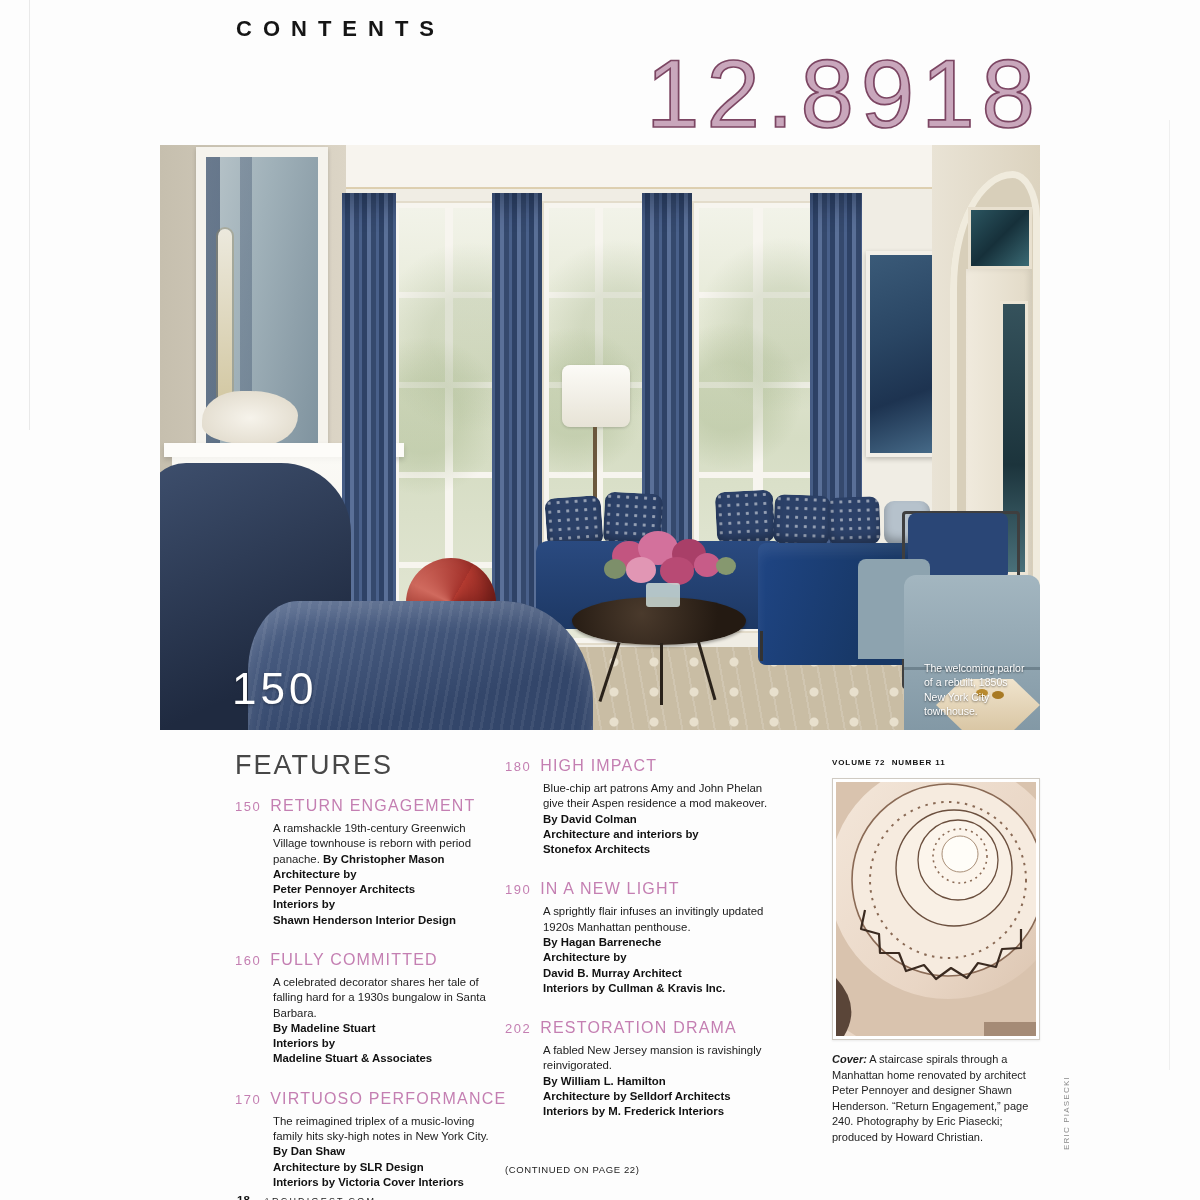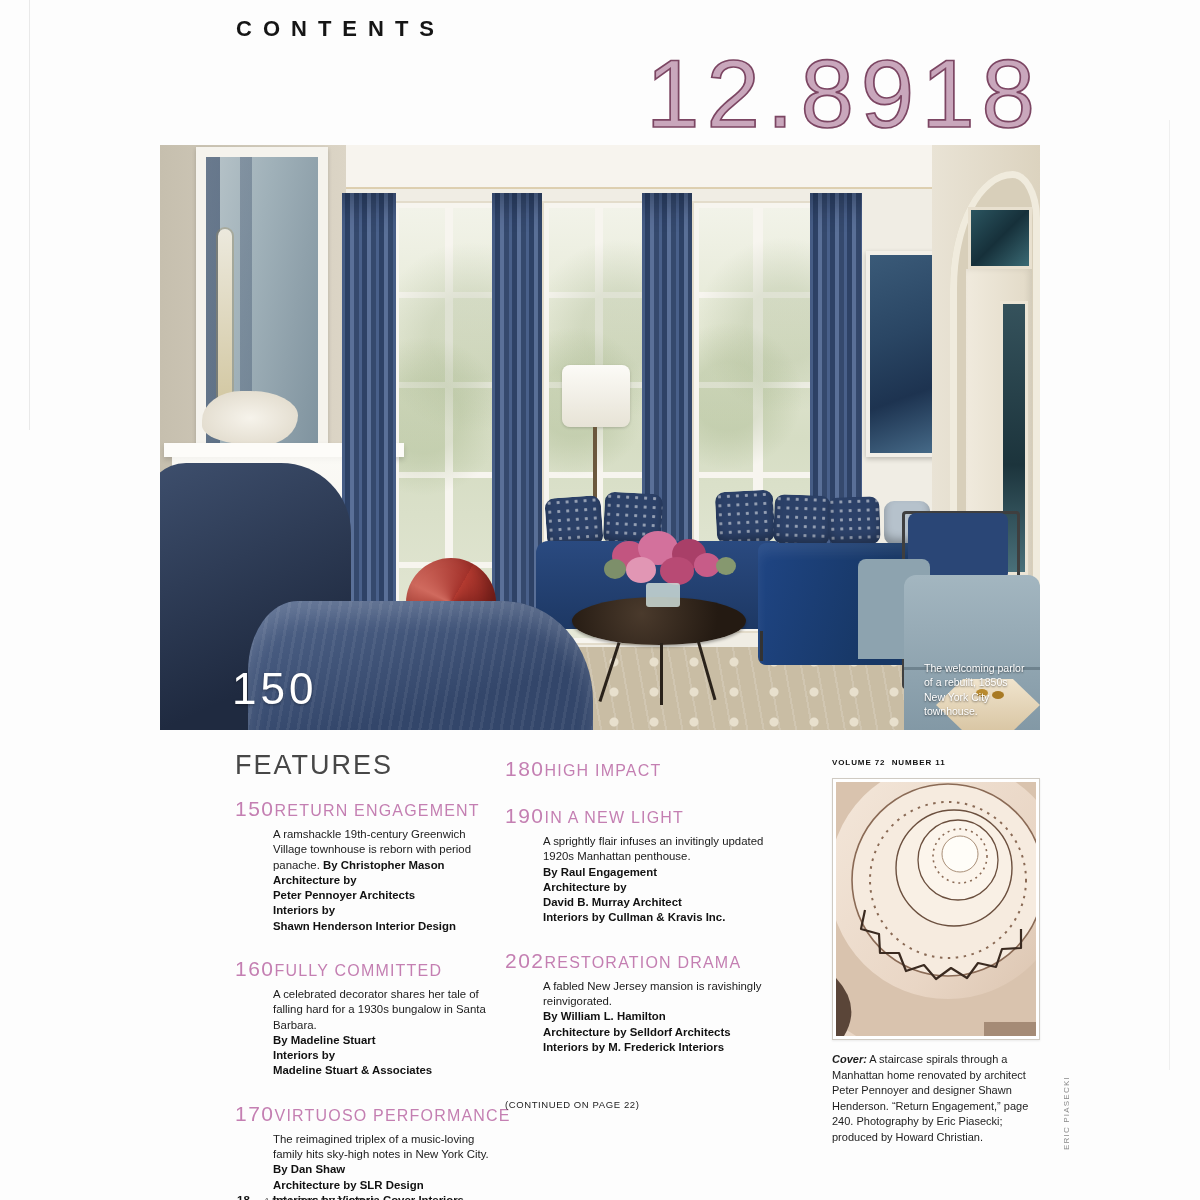--- a/index.html
+++ b/index.html
@@ -137,21 +137,21 @@
   #photo-caption{position:absolute;right:12px;bottom:12px;width:104px;color:#fff;font-size:10.5px;
     line-height:1.35;text-align:left;text-shadow:0 1px 2px rgba(0,0,0,.55);}
 
   
   .col{position:absolute;}
   #col1{left:235px;top:750px;width:265px;}
   #col2{left:505px;top:757px;width:280px;}
   #features-heading{font-size:27px;color:#474747;letter-spacing:2px;margin:0 0 16px 0;font-weight:400;}
   .feature{margin-bottom:23px;}
   .f-head{color:#c47fb2;font-size:16px;letter-spacing:1.2px;white-space:nowrap;}
-  .f-num{font-size:21px;letter-spacing:1.5px;margin-right:0;}
+  .f-num{font-size:13px;letter-spacing:1.5px;margin-right:9px;}
   .f-body{margin:6px 0 0 38px;font-size:11.4px;line-height:1.34;color:#202020;width:228px;}
   .f-by{font-weight:bold;color:#111;}
   .f-credits{font-weight:bold;color:#111;}
   #continued-note{margin-top:44px;font-size:9.5px;letter-spacing:.6px;color:#222;}
 
   
   #sidebar{position:absolute;left:832px;top:758px;width:210px;}
   #volume-line{font-size:8px;font-weight:bold;letter-spacing:.9px;color:#111;white-space:pre;}
   #stair-frame{margin-top:11px;width:200px;height:254px;background:#fff;border:1px solid #cfcac2;
     padding:3px;box-shadow:0 1px 2px rgba(0,0,0,.08);}
@@ -288,30 +288,38 @@
           </div>
       </div>
     </div>
   </div>
 
   <div class="col" id="col2">
     <div class="feature">
       <div class="f-head">
         <span class="f-num">180</span><span>HIGH IMPACT</span>
       </div>
+      <div class="f-body">
+        <span>Blue-chip art patrons Amy and John Phelan give their Aspen residence a mod makeover. </span><span class="f-by"></span>
+        <div class="f-credits">
+            <div>By David Colman</div>
+            <div>Architecture and interiors by</div>
+            <div>Stonefox Architects</div>
+          </div>
+      </div>
     </div>
 
     <div class="feature">
       <div class="f-head">
         <span class="f-num">190</span><span>IN A NEW LIGHT</span>
       </div>
       <div class="f-body">
         <span>A sprightly flair infuses an invitingly updated 1920s Manhattan penthouse. </span><span class="f-by"></span>
         <div class="f-credits">
-            <div>By Raul Engagement</div>
+            <div>By Hagan Barreneche</div>
             <div>Architecture by</div>
             <div>David B. Murray Architect</div>
             <div>Interiors by Cullman &amp; Kravis Inc.</div>
           </div>
       </div>
     </div>
 
     <div class="feature">
       <div class="f-head">
         <span class="f-num">202</span><span>RESTORATION DRAMA</span>

